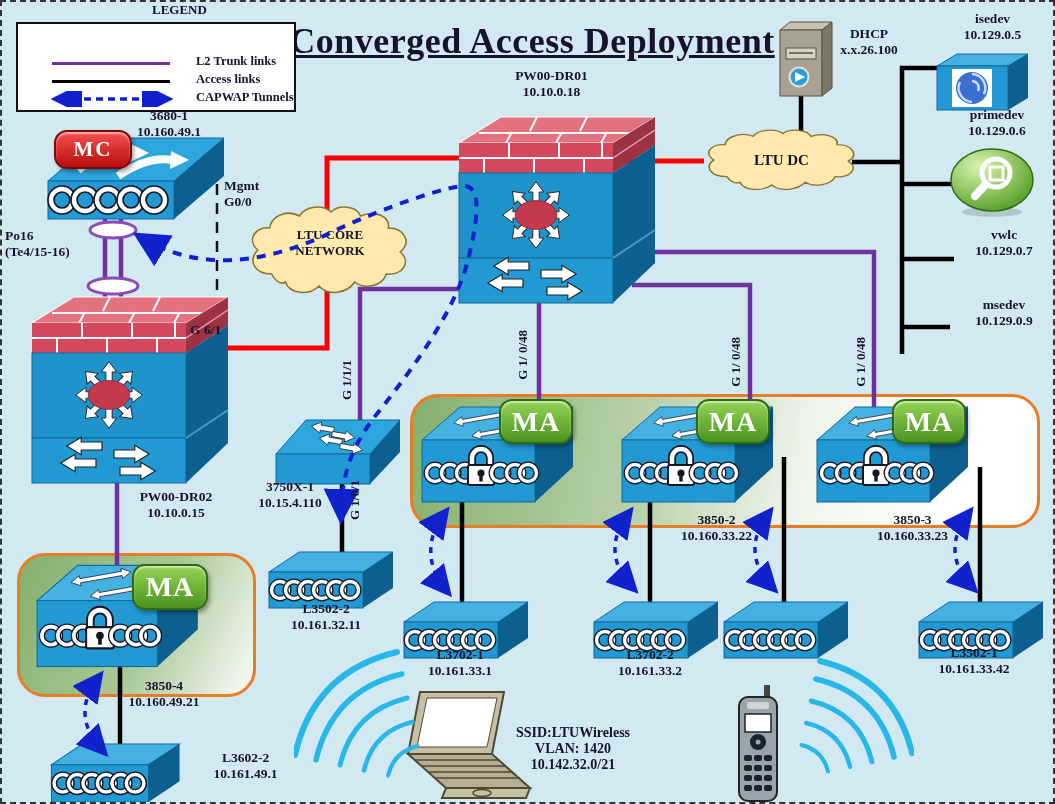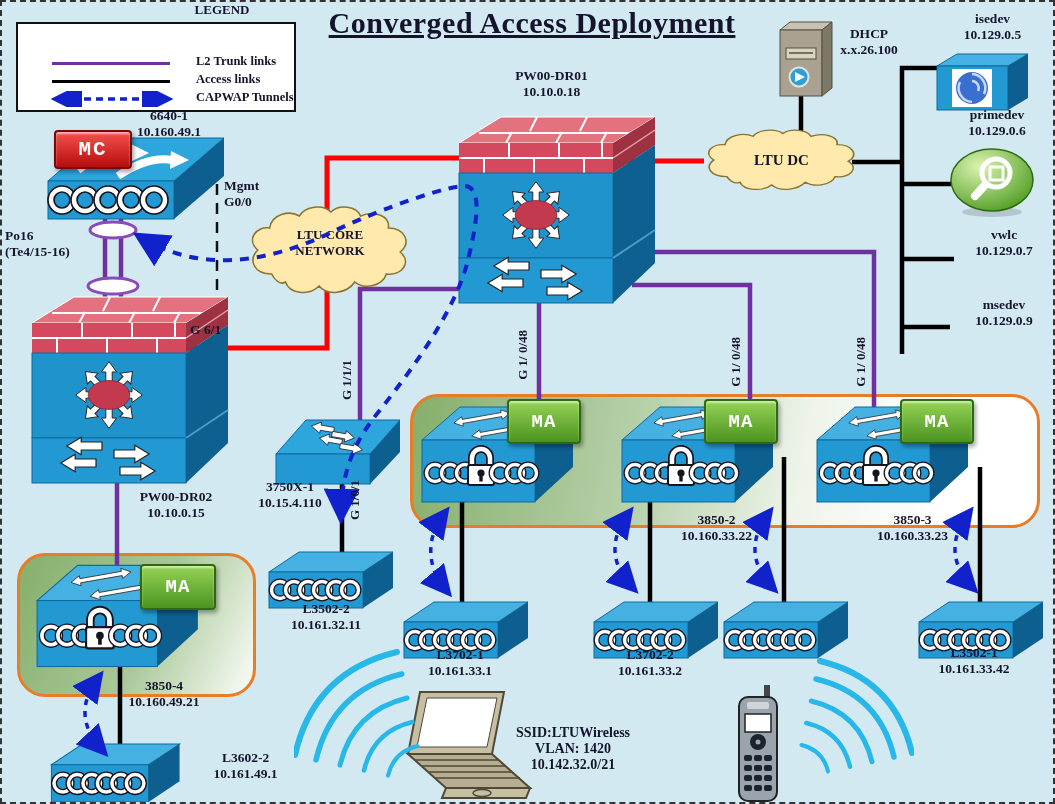--- a/index.html
+++ b/index.html
@@ -5,34 +5,34 @@
   html,body{margin:0;padding:0;background:#9fb6bf;}
   #canvas{
     position:relative;width:1051px;height:800px;margin:0 auto;
     background:#d3e9f1;border:2px dashed #333;overflow:hidden;
     font-family:"Liberation Serif","DejaVu Serif",serif;color:#14142c;
   }
   .abs{position:absolute;}
   .lbl{position:absolute;font-weight:bold;font-size:13.5px;line-height:1.16;text-align:center;white-space:nowrap;}
   .lbl.left{text-align:left;}
   .rot{position:absolute;font-weight:bold;font-size:13px;writing-mode:vertical-rl;transform:rotate(180deg);white-space:nowrap;}
-  #title{position:absolute;left:270px;top:4px;width:520px;text-align:center;
-    font-size:30px;font-weight:bold;text-decoration:underline;letter-spacing:.5px;}
+  #title{position:absolute;left:270px;top:18px;width:520px;text-align:center;
+    font-size:36px;font-weight:bold;text-decoration:underline;letter-spacing:.5px;}
   
   #legend-box{position:absolute;left:14px;top:20px;width:276px;height:86px;background:#fff;border:2px solid #111;}
-  #legend-head{position:absolute;left:150px;top:0px;width:140px;text-align:center;font-size:13px;font-weight:bold;}
+  #legend-head{position:absolute;left:150px;top:0px;width:140px;text-align:left;font-size:13px;font-weight:bold;}
   .leg-row{position:absolute;left:10px;width:256px;height:18px;}
   .leg-line{position:absolute;left:24px;top:8px;width:118px;}
   .leg-lab{position:absolute;left:168px;top:0px;font-size:12.5px;font-weight:bold;white-space:nowrap;}
   
   .badge{position:absolute;display:flex;align-items:center;justify-content:center;
-    font-family:Liberation Mono, monospace;font-weight:bold;color:#fff;
-    border-radius:4px;box-shadow:2px 3px 4px rgba(0,0,0,.35), inset 0 2px 2px rgba(255,255,255,.55);}
+    font-family:Liberation Serif, serif;font-weight:bold;color:#fff;
+    border-radius:13px;box-shadow:2px 3px 4px rgba(0,0,0,.35), inset 0 2px 2px rgba(255,255,255,.55);}
   .badge.mc{background:linear-gradient(#f4524e,#b60d0d);border:2px solid #7c0707;font-size:21px;letter-spacing:2px;}
-  .badge.ma{background:linear-gradient(#95d355,#4b9320);border:2px solid #2e6b10;font-size:19px;letter-spacing:1px;margin-left:8px;}
+  .badge.ma{background:linear-gradient(#95d355,#4b9320);border:2px solid #2e6b10;font-size:28px;letter-spacing:1px;}
   
   .group{position:absolute;border:3.5px solid #e87d28;border-radius:28px;}
   #group1{left:408px;top:392px;width:624px;height:128px;
     background:linear-gradient(100deg,#86af6b 0%,#b9d2ad 38%,#eef4ea 62%,#ffffff 85%);}
   #group2{left:15px;top:551px;width:233px;height:138px;
     background:linear-gradient(115deg,#86af6b 0%,#a9c899 55%,#f2f7ee 95%);}
   .cloud-txt{position:absolute;font-weight:bold;text-align:center;line-height:1.25;}
   svg{display:block;}
 </style>
 </head>
@@ -425,21 +425,21 @@
       </svg>
       <div class="leg-lab">CAPWAP Tunnels</div>
     </div>
     <div class="leg-row" style="top:48px">
       <div class="leg-line" style="height:3px;background:#000"></div>
       <div class="leg-lab">Access links</div>
     </div>
   </div>
 
   <div class="lbl" style="left:108px;top:106px;width:118px">
-    <div>6640-1</div>
+    <div>3680-1</div>
       <div>10.160.49.1</div>
     </div>
   <div class="lbl" style="left:492px;top:66px;width:115px">
     <div>PW00-DR01</div>
       <div>10.10.0.18</div>
     </div>
   <div class="lbl" style="left:822px;top:24px;width:90px">
     <div>DHCP</div>
       <div>x.x.26.100</div>
     </div>

